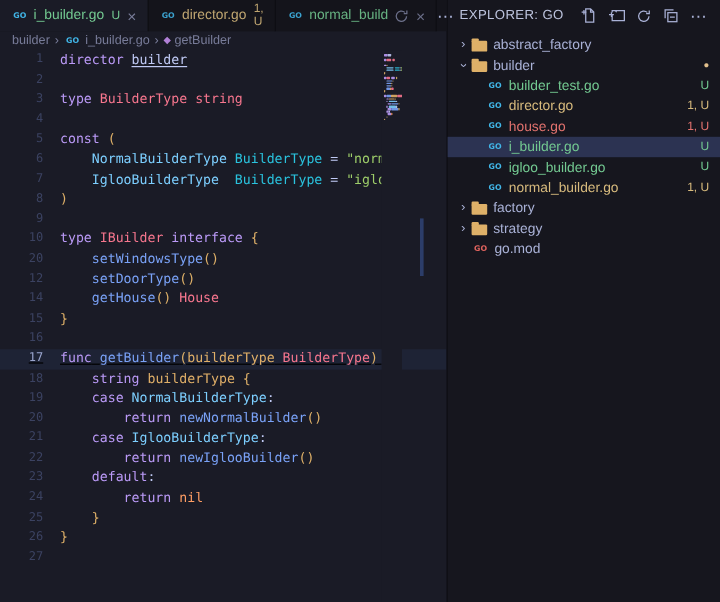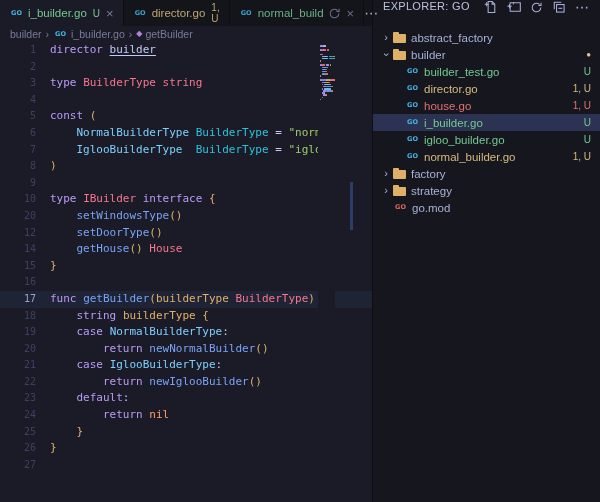--- a/index.html
+++ b/index.html
@@ -20,38 +20,38 @@
   .tab .ic-refresh-icon{color:var(--ui-fg_dim);cursor:pointer;}
   .editor-actions{margin-left:auto;display:flex;align-items:center;gap:8px;padding-right:18px;color:var(--ui-fg);}
   .ic-more-icon{font-size:14px;letter-spacing:1px;color:var(--ui-fg);cursor:pointer;}
 
   .breadcrumb{height:16px;min-height:16px;display:flex;align-items:center;padding-left:10px;gap:4px;font-size:10.5px;color:var(--ui-fg_dim);}
   .bc-item{display:inline-flex;align-items:center;gap:3px;cursor:pointer;}
   .bc-sep{color:var(--ui-fg_dim);}
 
   .code-area{flex:1;position:relative;overflow:hidden;}
   .code-line{display:flex;height:16.6px;line-height:16.6px;font-family:"DejaVu Sans Mono",monospace;font-size:11px;}
-  .code-line.active{background:var(--ui-active_line);}
+  .code-line.active{background:var(--ui-active_line);text-decoration:underline;}
   .ln{width:46px;min-width:46px;text-align:right;padding-right:10px;color:var(--ui-line_number);font-size:10px;}
   .code-line.active .ln{color:var(--ui-line_number_active);}
   .ltxt{padding-left:4px;white-space:pre;overflow:hidden;width:272px;max-width:272px;}
 
   .tk-kw{color:var(--tk-kw);} .tk-fn{color:var(--tk-fn);} .tk-ty{color:var(--tk-ty);}
   .tk-tyu{color:var(--tk-tyu);} .tk-cn{color:var(--tk-cn);} .tk-st{color:var(--tk-st);}
   .tk-pm{color:var(--tk-pm);} .tk-br{color:var(--tk-br);} .tk-pl{color:var(--tk-pl);}
   .tk-ni{color:var(--tk-ni);}
   .tk-u{text-decoration:underline;text-underline-offset:2px;}
 
   .minimap{position:absolute;left:318px;top:0;width:17px;height:100%;overflow:hidden;background:var(--ui-bg_editor);}
   .mm-bar{position:absolute;height:1.6px;border-radius:.5px;opacity:.9;}
   .scroll-mark{position:absolute;left:350px;top:140px;width:3px;height:48px;background:var(--ui-accent);opacity:.55;}
 
   
   .sidebar{flex:1;background:var(--ui-bg_sidebar);border-left:1px solid var(--ui-border);display:flex;flex-direction:column;}
-  .sidebar-header{height:26px;min-height:26px;display:flex;align-items:flex-start;padding:0 10px;}
+  .sidebar-header{height:26px;min-height:26px;display:flex;align-items:center;padding:0 10px;}
   .sidebar-title{font-size:11px;color:#bcc3dd;letter-spacing:.3px;white-space:nowrap;}
   .sidebar-actions{margin-left:auto;display:flex;align-items:center;gap:9px;color:var(--ui-fg);}
   .sidebar-actions .ic{cursor:pointer;}
 
   .tree{margin-top:3px;}
   .tree-row{display:flex;align-items:center;height:17px;font-size:11.5px;cursor:pointer;color:var(--ui-fg);}
   .tree-row.selected{background:var(--ui-row_selected);}
   .chev{width:14px;min-width:14px;display:inline-flex;justify-content:center;color:var(--ui-fg);font-size:11px;}
   .ic{display:inline-flex;align-items:center;justify-content:center;line-height:1;}
   .ic-chevron-down-icon{transform:rotate(90deg);}

